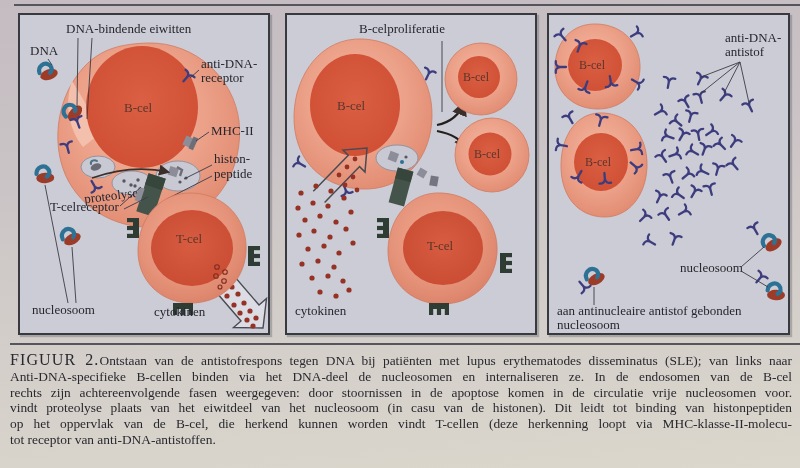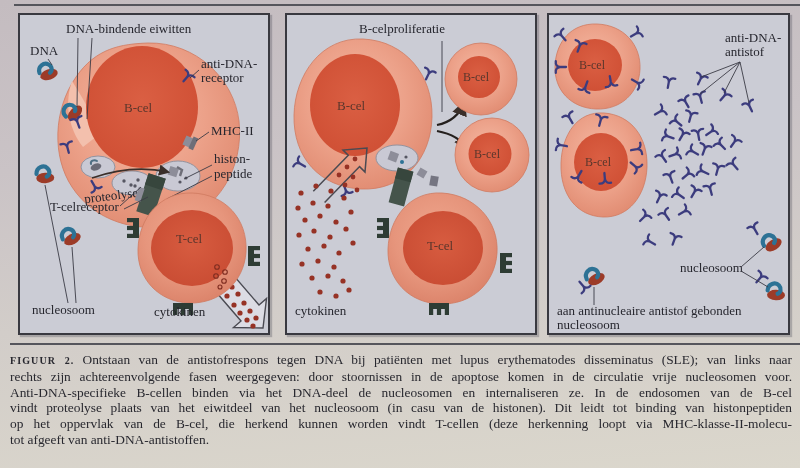--- a/index.html
+++ b/index.html
@@ -12,21 +12,21 @@
          box-shadow:2px 2px 1px rgba(70,70,82,.30);}
   .panel svg{display:block;width:100%;height:100%;}
   svg text{font-family:"Liberation Serif","DejaVu Serif",serif;font-size:13px;fill:#26262e;}
   svg text.cell{fill:#5a362c;}
   svg text.cell12{fill:#5a362c;font-size:12px;}
   svg .ptr{stroke:#3b3b45;stroke-width:0.9;fill:none;}
   .caption{position:absolute;left:10px;top:352px;width:782px;color:#28282f;
            font-size:13.4px;line-height:15.8px;}
   .cap-line{white-space:nowrap;text-align:justify;text-align-last:justify;}
   .cap-line.last{text-align-last:left;}
-  .figlabel{font-size:10px;letter-spacing:1.1px;margin-right:8px;font-weight:bold;}
+  .figlabel{font-size:16px;letter-spacing:1.1px;margin-right:0;}
   .defs-holder{position:absolute;width:0;height:0;overflow:hidden;}
 </style>
 </head>
 <body>
 
 <div class="page">
 
   <svg class="defs-holder" aria-hidden="true">
     <defs>
       <radialGradient id="g-cell" cx="45%" cy="40%" r="65%">
@@ -332,20 +332,20 @@
       <use href="#nuc" transform="translate(45,262) rotate(-10)"></use>
       <use href="#ab" transform="translate(35,272) rotate(140)"></use>
       <path class="ptr" d="M45,272 L45,290"></path>
       <text x="8" y="300">aan antinucleaire antistof gebonden</text>
       <text x="8" y="314">nucleosoom</text>
     </svg>
   </div>
 
   <div class="caption">
     <div class="cap-line"><span class="figlabel">FIGUUR 2.</span><span>Ontstaan van de antistofrespons tegen DNA bij patiënten met lupus erythematodes disseminatus (SLE); van links naar</span></div>
+    <div class="cap-line">Anti-DNA-specifieke B-cellen binden via het DNA-deel de nucleosomen en internaliseren ze. In de endosomen van de B-cel</div>
     <div class="cap-line">rechts zijn achtereenvolgende fasen weergegeven: door stoornissen in de apoptose komen in de circulatie vrije nucleosomen voor.</div>
-    <div class="cap-line">Anti-DNA-specifieke B-cellen binden via het DNA-deel de nucleosomen en internaliseren ze. In de endosomen van de B-cel</div>
     <div class="cap-line">vindt proteolyse plaats van het eiwitdeel van het nucleosoom (in casu van de histonen). Dit leidt tot binding van histonpeptiden</div>
     <div class="cap-line">op het oppervlak van de B-cel, die herkend kunnen worden vindt T-cellen (deze herkenning loopt via MHC-klasse-II-molecu-</div>
-    <div class="cap-line last">tot afgeeft van anti-DNA-antistoffen.</div>
+    <div class="cap-line last">tot receptor van anti-DNA-antistoffen.</div>
   </div>
 
 </div>
 
 </body></html>

